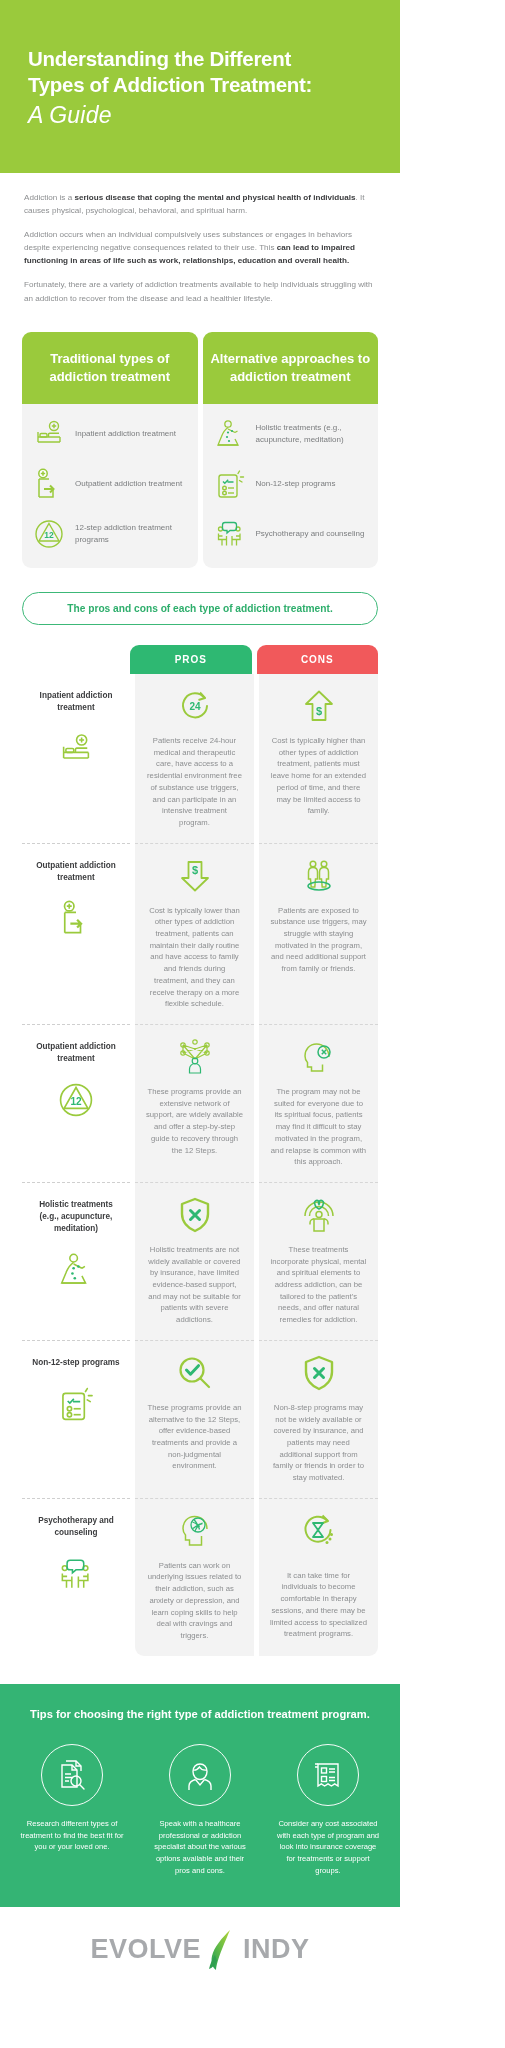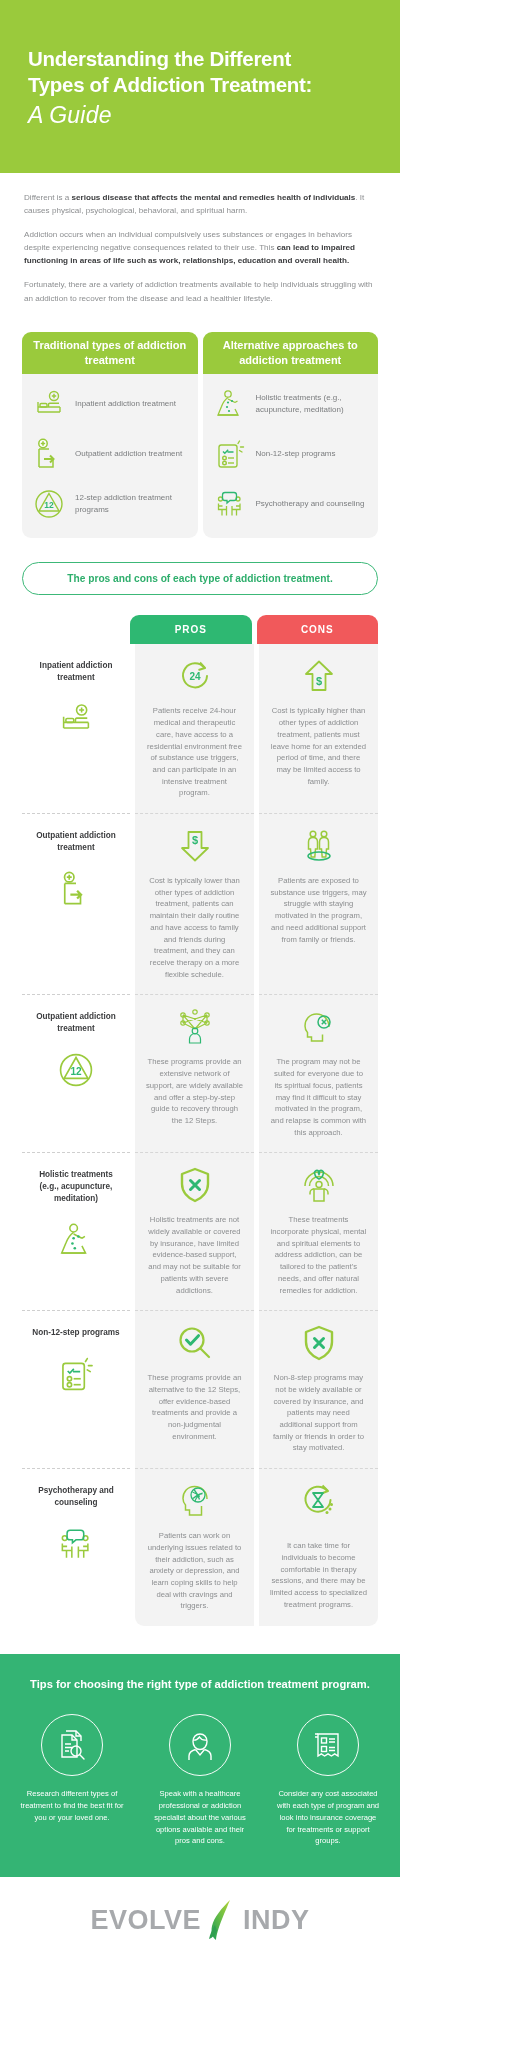--- a/index.html
+++ b/index.html
@@ -48,24 +48,24 @@
   .types {
     margin: 12px 22px 0 22px;
     display: flex;
     gap: 5px;
   }
   .types-col { flex: 1; display: flex; flex-direction: column; }
   .types-head {
     background: #9aca3c;
     color: #fff;
     font-weight: bold;
-    font-size: 11px;
+    font-size: 13px;
     line-height: 1.4;
     text-align: center;
-    padding: 6px 6px;
+    padding: 18px 6px;
     border-radius: 9px 9px 0 0;
   }
   .types-body {
     background: #f3f3f3;
     border-radius: 0 0 9px 9px;
     padding: 12px 10px 16px 10px;
     flex: 1;
   }
   .type-item {
     display: flex;
@@ -221,21 +221,21 @@
   <div class="hero">
     <h1>
       <span>Understanding the Different</span><br>
       <span>Types of Addiction Treatment:</span>
       <span class="sub">A Guide</span>
     </h1>
   </div>
 
   <div class="intro">
     <p>
-      <span>Different is a </span><b>serious disease that affects the mental and remedies health of individuals</b><span>. It causes physical, psychological, behavioral, and spiritual harm.</span>
+      <span>Addiction is a </span><b>serious disease that coping the mental and physical health of individuals</b><span>. It causes physical, psychological, behavioral, and spiritual harm.</span>
     </p>
     <p>
       <span>Addiction occurs when an individual compulsively uses substances or engages in behaviors despite experiencing negative consequences related to their use. This </span><b>can lead to impaired functioning in areas of life such as work, relationships, education and overall health.</b>
     </p>
     <p>Fortunately, there are a variety of addiction treatments available to help individuals struggling with an addiction to recover from the disease and lead a healthier lifestyle.</p>
   </div>
 
   <div class="types">
 
     <div class="types-col">

